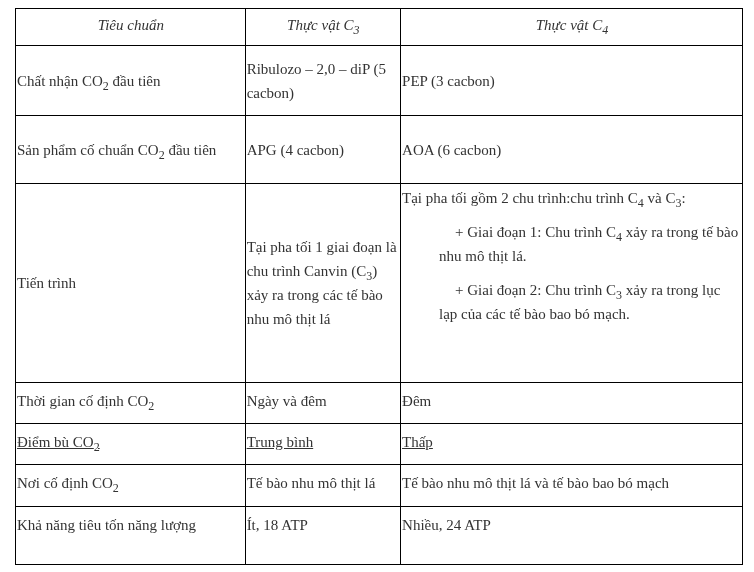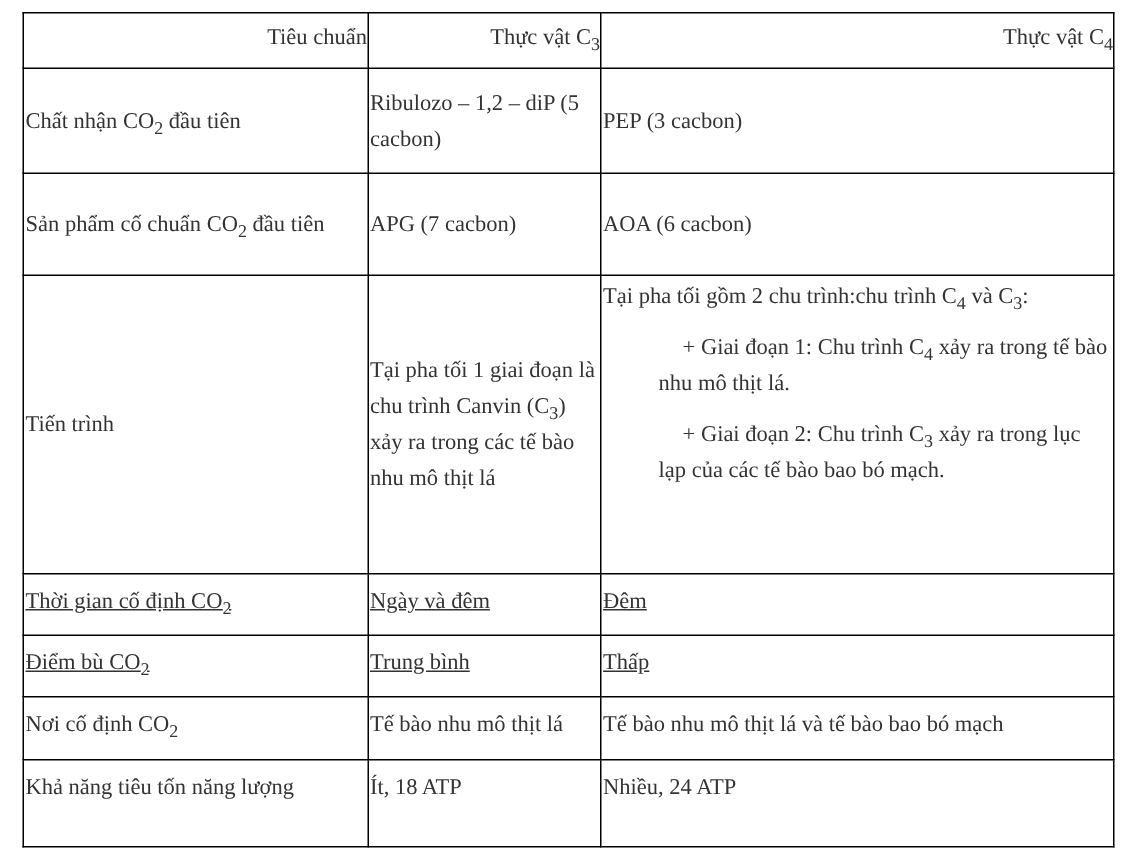--- a/index.html
+++ b/index.html
@@ -1,24 +1,24 @@
 <!DOCTYPE html>
 <html><head>
 <meta charset="utf-8">
 <style>
   html, body { margin: 0; padding: 0; background: #ffffff; }
   body { width: 754px; height: 572px; position: relative; overflow: hidden;
          font-family: "Liberation Serif", "DejaVu Serif", serif; color: #333333; font-size: 15px; }
   table { position: absolute; left: 15px; top: 8px; border-collapse: collapse; table-layout: fixed; width: 728px; }
   td, th { border: 1px solid #000; vertical-align: middle; padding: 0 0 0 1px; line-height: 24px; font-weight: normal; text-align: left; }
-  th { text-align: right; vertical-align: top; padding-top: 4px; }
+  th { text-align: center; vertical-align: top; padding-top: 4px; font-style: italic; }
   sub { font-size: 12px; vertical-align: -4px; line-height: 0; }
   .c1 { width: 229px; } .c2 { width: 155px; } .c3 { width: 341px; }
   .r0 { height: 37px; } .r1 { height: 70px; } .r2 { height: 68px; } .r3 { height: 199px; }
-  .r4 { height: 41px; text-decoration: underline; } .r5 { height: 41px; text-decoration: underline; } .r6 { height: 42px; } .r7 { height: 58px; }
+  .r4 { height: 41px; } .r5 { height: 41px; text-decoration: underline; } .r6 { height: 42px; } .r7 { height: 58px; }
   .r4 td, .r5 td, .r6 td, .r7 td { vertical-align: top; padding-top: 6px; }
   p { margin: 0; }
   .gap { margin-top: 10px; margin-left: 37px; }
   .ind { padding-left: 16px; }
 </style>
 </head>
 <body>
 
 <table>
   <colgroup>
@@ -28,27 +28,27 @@
     </colgroup>
   <tbody>
       <tr class="r0">
     <th><span>Tiêu chuẩn</span></th>
     <th><span>Thực vật C</span><sub>3</sub></th>
     <th><span>Thực vật C</span><sub>4</sub></th>
   </tr>
 
   <tr class="r1">
     <td><span>Chất nhận CO</span><sub>2</sub><span> đầu tiên</span></td>
-    <td>Ribulozo – 1,2 – diP (5 cacbon)</td>
+    <td>Ribulozo – 2,0 – diP (5 cacbon)</td>
     <td>PEP (3 cacbon)</td>
   </tr>
 
   <tr class="r2">
     <td><span>Sản phẩm cố chuẩn CO</span><sub>2</sub><span> đầu tiên</span></td>
-    <td>APG (7 cacbon)</td>
+    <td>APG (4 cacbon)</td>
     <td>AOA (6 cacbon)</td>
   </tr>
 
   <tr class="r3">
     <td><span>Tiến trình</span></td>
     <td><span>Tại pha tối 1 giai đoạn là chu trình Canvin (C</span><sub>3</sub><span>) xảy ra trong các tế bào nhu mô thịt lá</span></td>
     <td style="vertical-align:top;padding-top:2px;">
       <p><span>Tại pha tối gồm 2 chu trình:chu trình C</span><sub>4</sub><span> và C</span><sub>3</sub><span>:</span></p>
       <p class="gap"><span class="ind"></span><span>+ Giai đoạn 1: Chu trình C</span><sub>4</sub><span> xảy ra trong tế bào nhu mô thịt lá.</span></p>
       <p class="gap"><span class="ind"></span><span>+ Giai đoạn 2: Chu trình C</span><sub>3</sub><span> xảy ra trong lục lạp của các tế bào bao bó mạch.</span></p>

